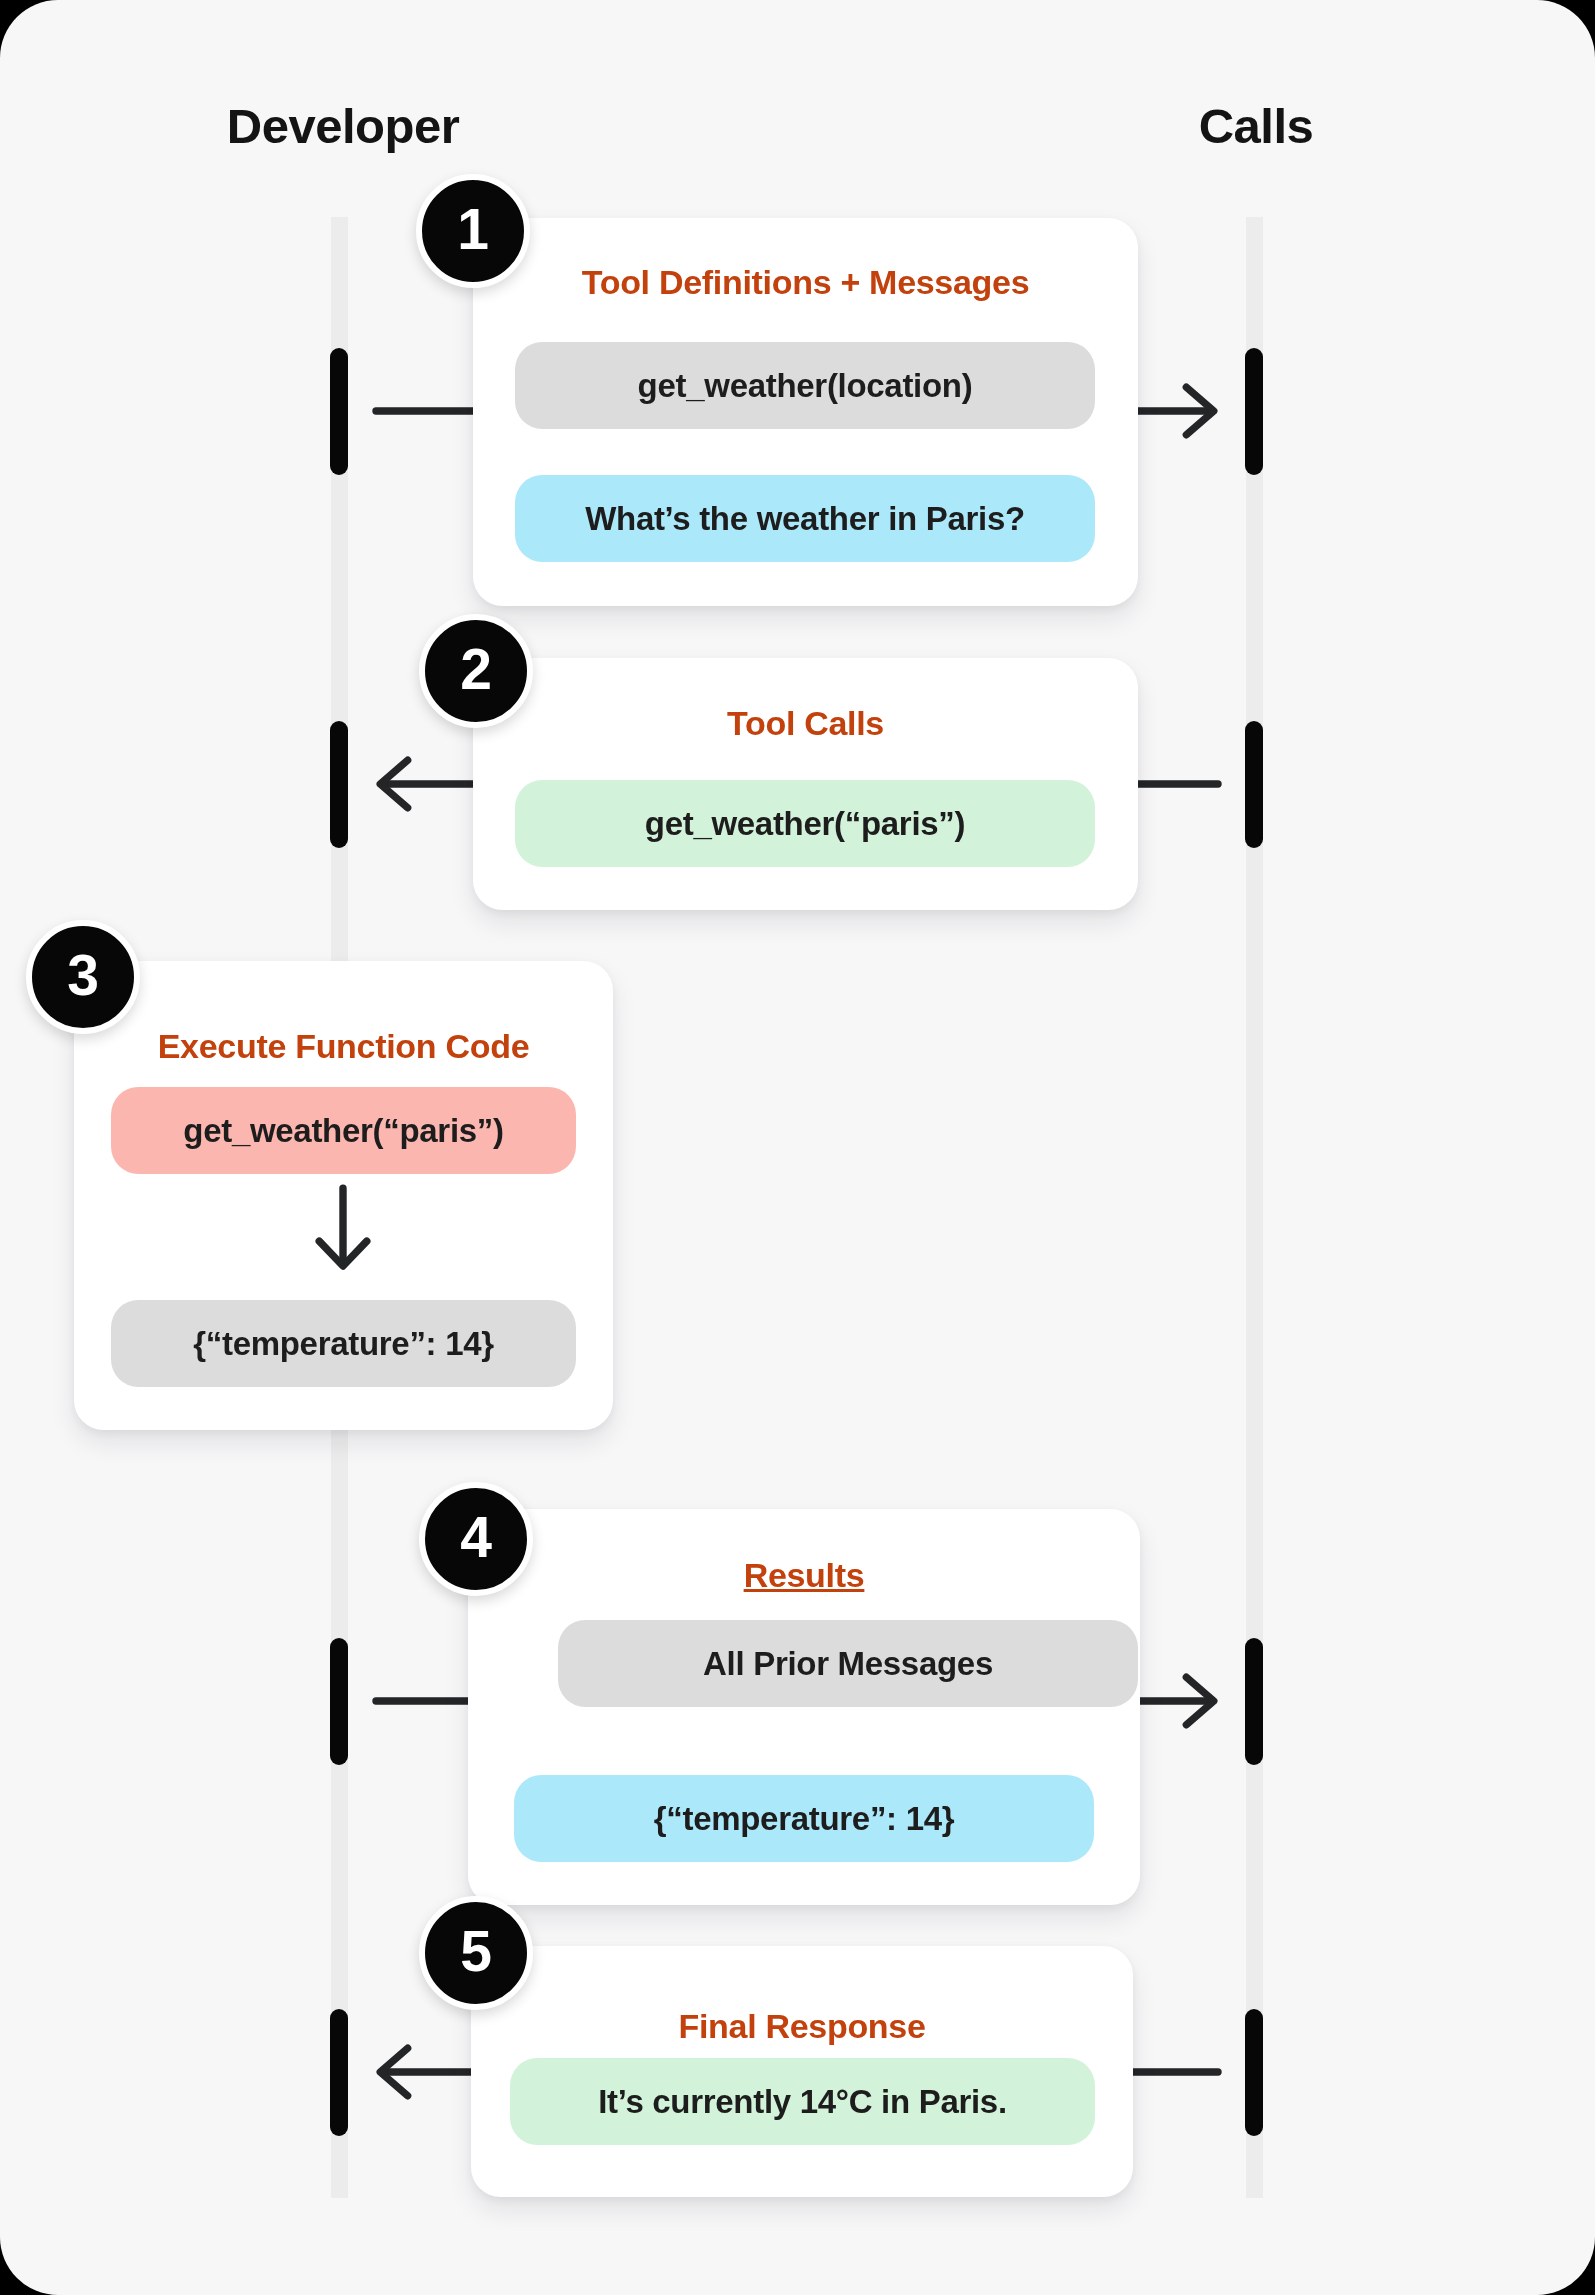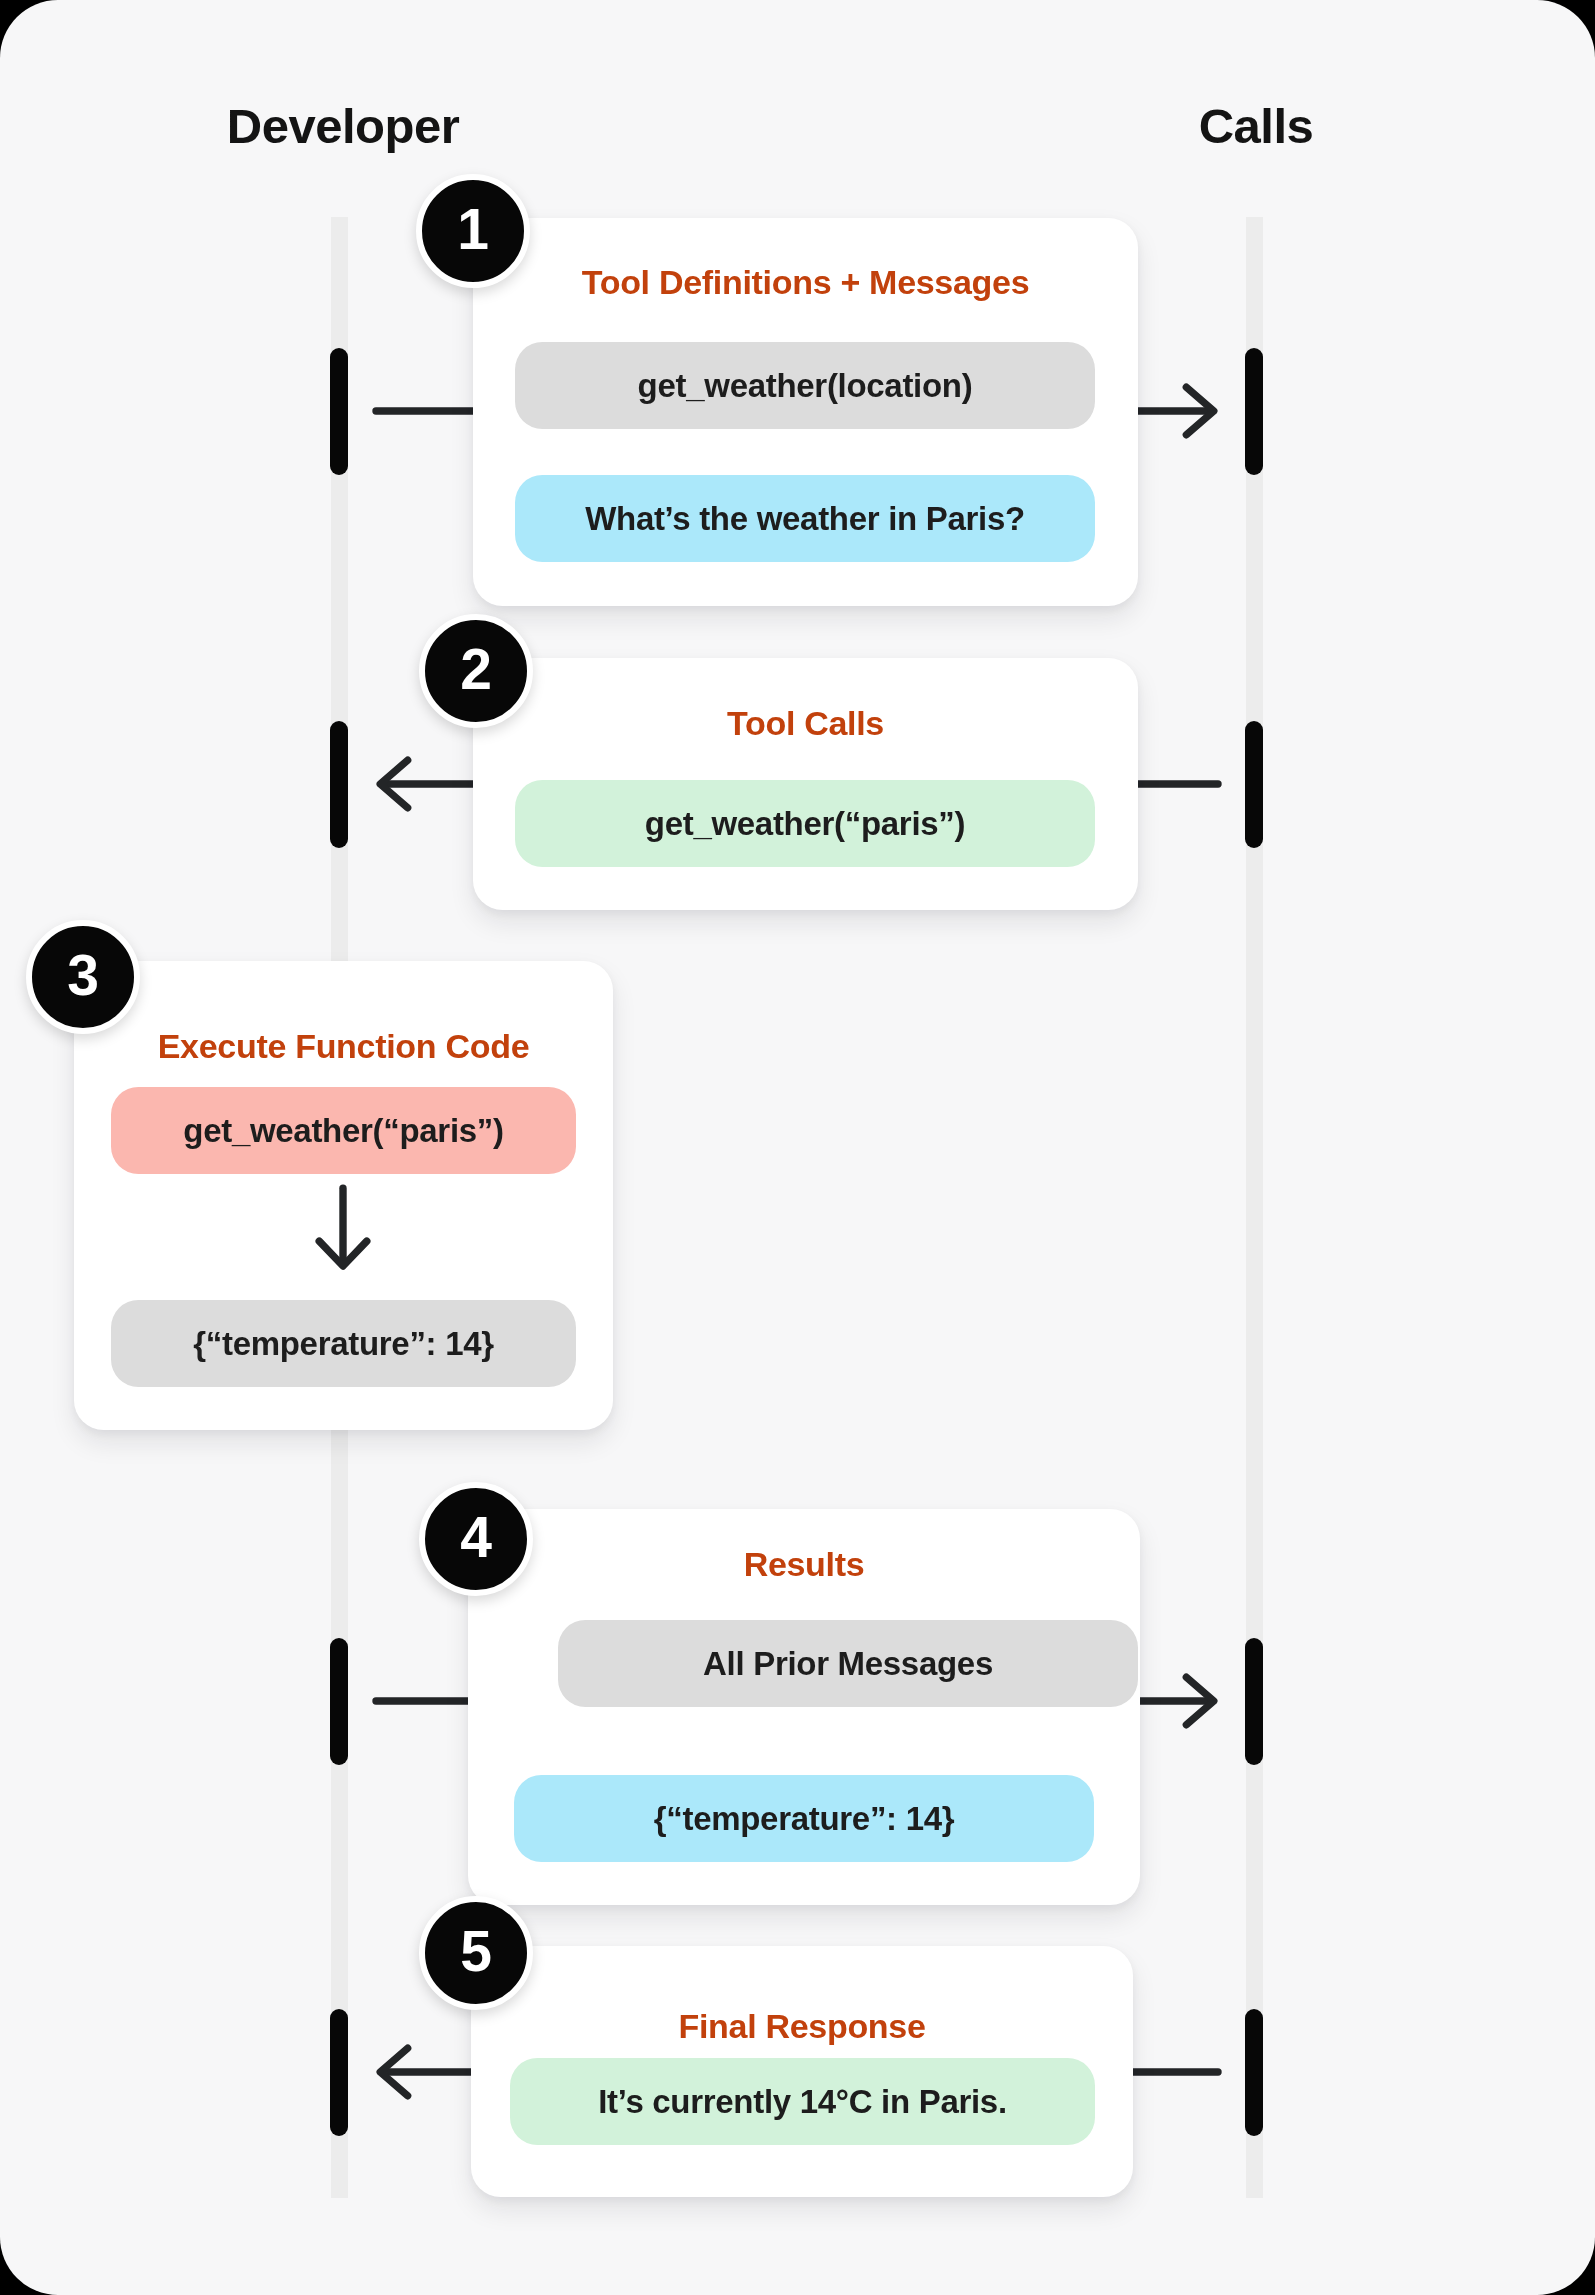--- a/index.html
+++ b/index.html
@@ -84,21 +84,21 @@
     <div class="card-title" style="top:24px;margin-top:40px;">Execute Function Code</div>
     <div class="pill" style="left: 37px; top: 126px; width: 465px; background: rgb(251, 183, 175);">get_weather(“paris”)</div>
     <svg class="arrow-svg" style="left:232px;top:223px;" width="74" height="90" viewBox="0 0 140 170">
       <line class="arrow-stroke" x1="70" y1="8" x2="70" y2="150"></line>
       <polyline class="arrow-stroke" points="25,108 70,155 115,108"></polyline>
     </svg>
     <div class="pill" style="left: 37px; top: 339px; width: 465px; background: rgb(220, 220, 220);">{“temperature”: 14}</div>
   </div>
 
   <div class="card" style="left:468px;top:1509px;width:672px;height:396px;">
-    <div class="card-title" style="top:34px;">Results</div>
+    <div class="card-title" style="top:45px;text-decoration:underline;">Results</div>
     <div class="pill" style="left: 46px; top: 111px; width: 580px; background: rgb(220, 220, 220); margin-left: 44px;">All Prior Messages</div>
     <div class="pill" style="left: 46px; top: 266px; width: 580px; background: rgb(171, 232, 250);">{“temperature”: 14}</div>
   </div>
 
   <div class="card" style="left:471px;top:1946px;width:662px;height:251px;">
     <div class="card-title" style="top:43px;margin-top:16px;">Final Response</div>
     <div class="pill" style="left: 39px; top: 112px; width: 585px; background: rgb(210, 242, 218);">It’s currently 14°C in Paris.</div>
   </div>
 
   <div class="activation-bar" style="left:330px;top:348px;"></div>

